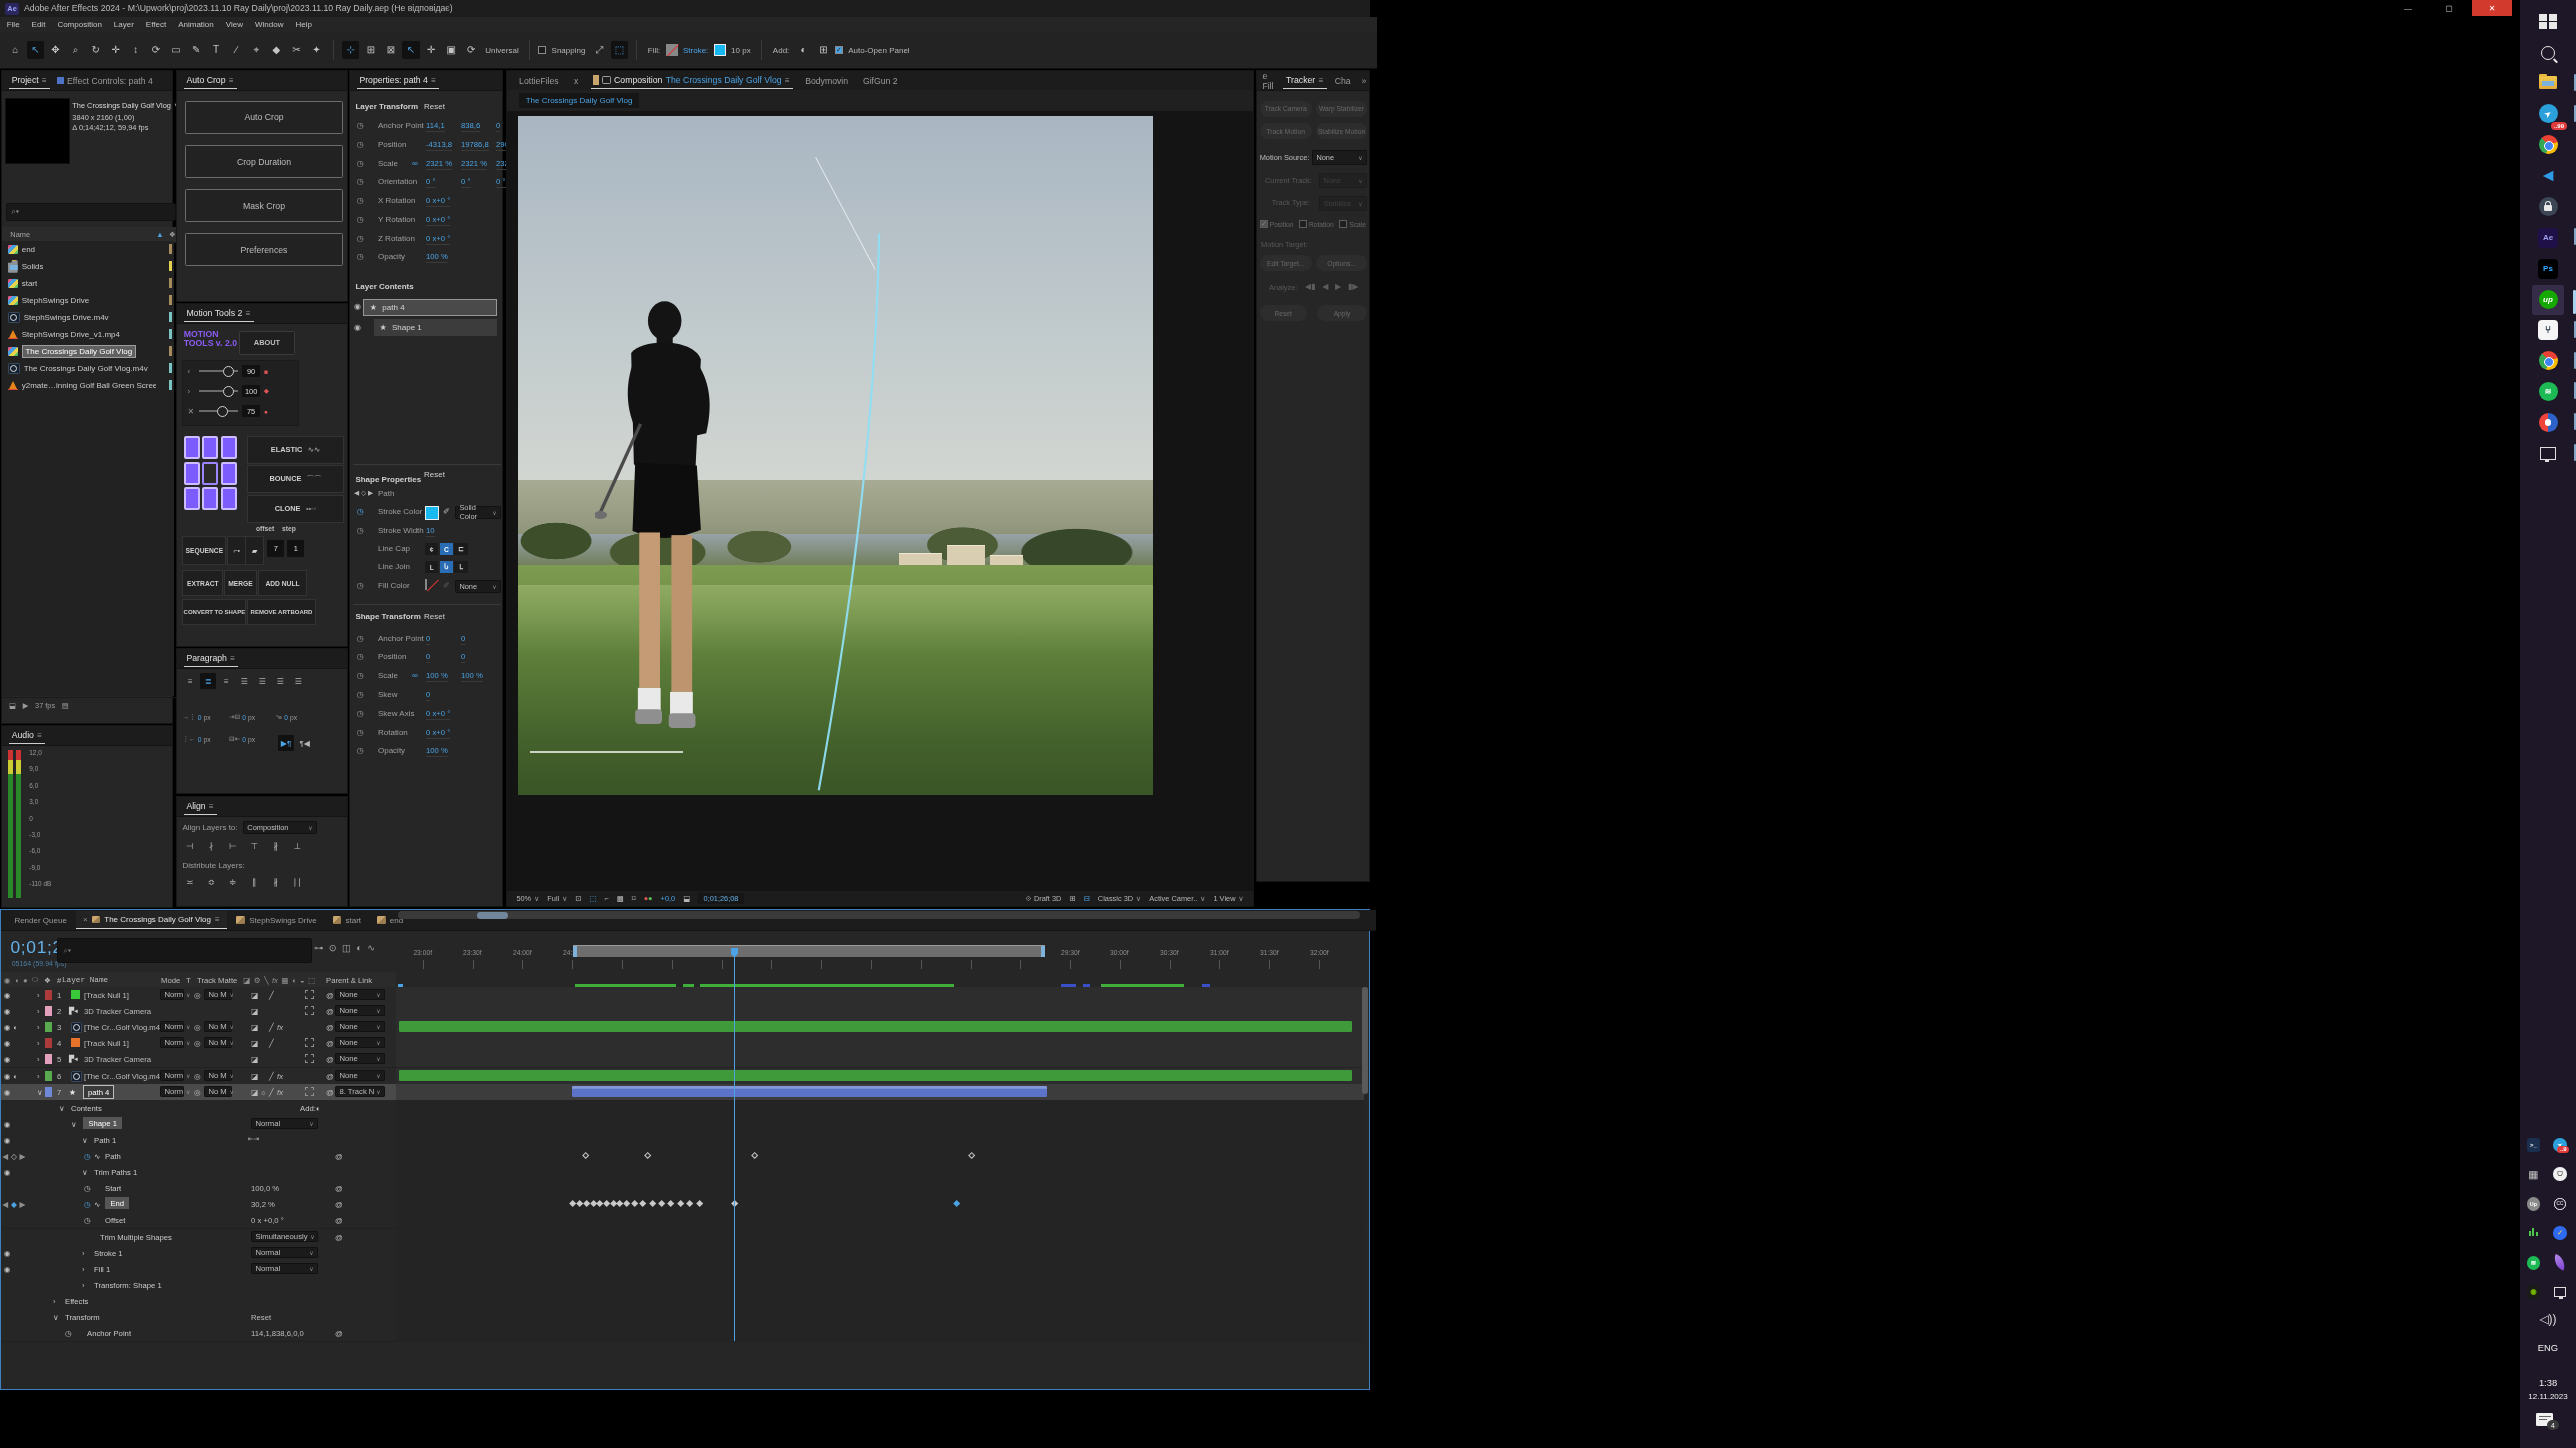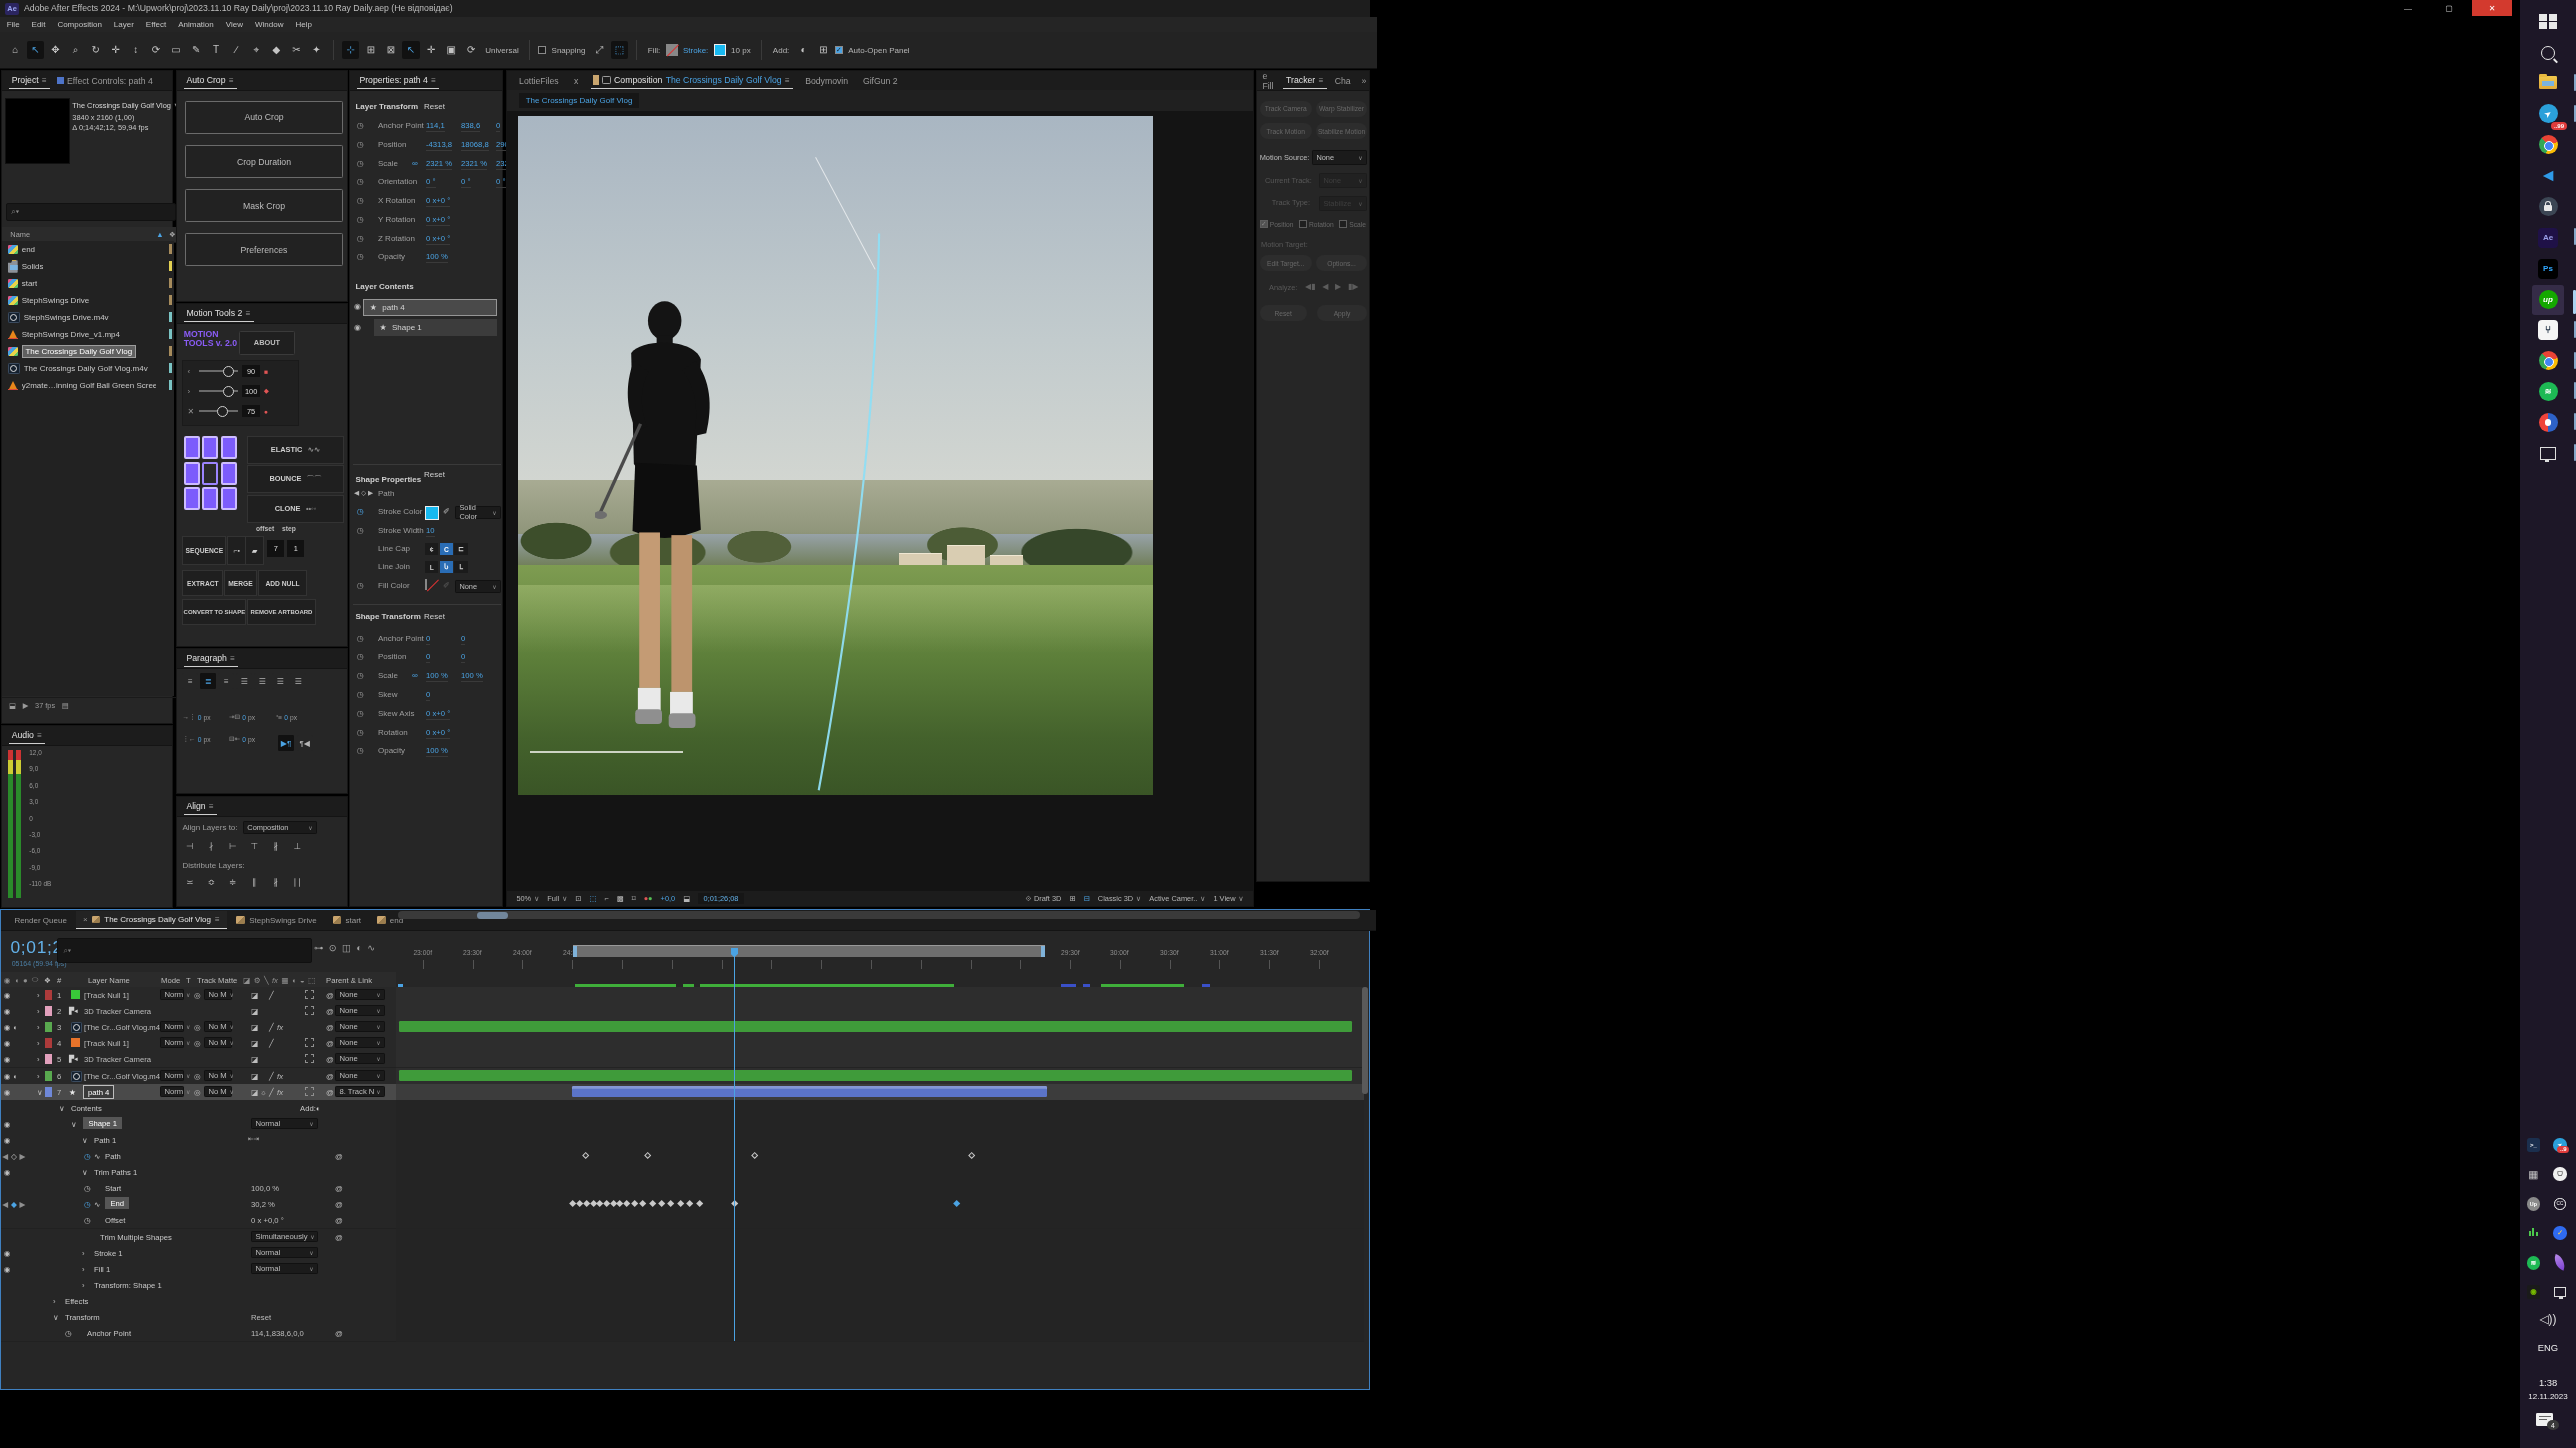--- a/index.html
+++ b/index.html
@@ -645,21 +645,21 @@
       <span class="sw stopwatch">◷</span>
       <span class="lbl">Anchor Point</span>
       <span class="pv" style="left: 76px;">114,1</span>
       <span class="pv" style="left: 111px;">838,6</span>
       <span class="pv" style="left: 146px;">0</span>
     </div>
     <div class="prow" style="top: 66px;">
       <span class="sw stopwatch">◷</span>
       <span class="lbl">Position</span>
       <span class="pv" style="left: 76px;">-4313,8</span>
-      <span class="pv" style="left: 111px;">18068,8</span>
+      <span class="pv" style="left: 111px;">19786,8</span>
       <span class="pv" style="left: 146px;">2907,4</span>
     </div>
     <div class="prow" style="top: 85px;">
       <span class="sw stopwatch">◷</span>
       <span class="lbl">Scale</span>
       <span class="abs val" style="left: 62px; top: 3.4px;">∞</span>
       <span class="pv" style="left: 76px;">2321 %</span>
       <span class="pv" style="left: 111px;">2321 %</span>
       <span class="pv" style="left: 146px;">2321 %</span>
     </div>
@@ -984,21 +984,21 @@
   <div id="workarea"></div>
   <div id="tl-cols">
     <span class="cell" style="left:2.7px;gap:4px;color:#8f8f8f;">
       <span>◉</span>
       <span>◖</span>
       <span>●</span>
       <span>⬭</span>
     </span>
     <span class="cell" style="left:43px;">❖</span>
     <span class="cell" style="left:56px;">#</span>
-    <span class="cell" style="left:87px;">Layer Name</span>
+    <span class="cell" style="left:61px;font-family:Liberation Mono, monospace;">Layer Name</span>
     <span class="cell" style="left:160px;">Mode</span>
     <span class="cell" style="left:185px;">T</span>
     <span class="cell" style="left:196px;">Track Matte</span>
     <span class="cell" style="left:242px;gap:3.4px;color:#8f8f8f;">
       <span>◪</span>
         <span>⚙</span>
         <span>╲</span>
         <span style="font-style:italic;">fx</span>
         <span>▦</span>
         <span>◐</span>

